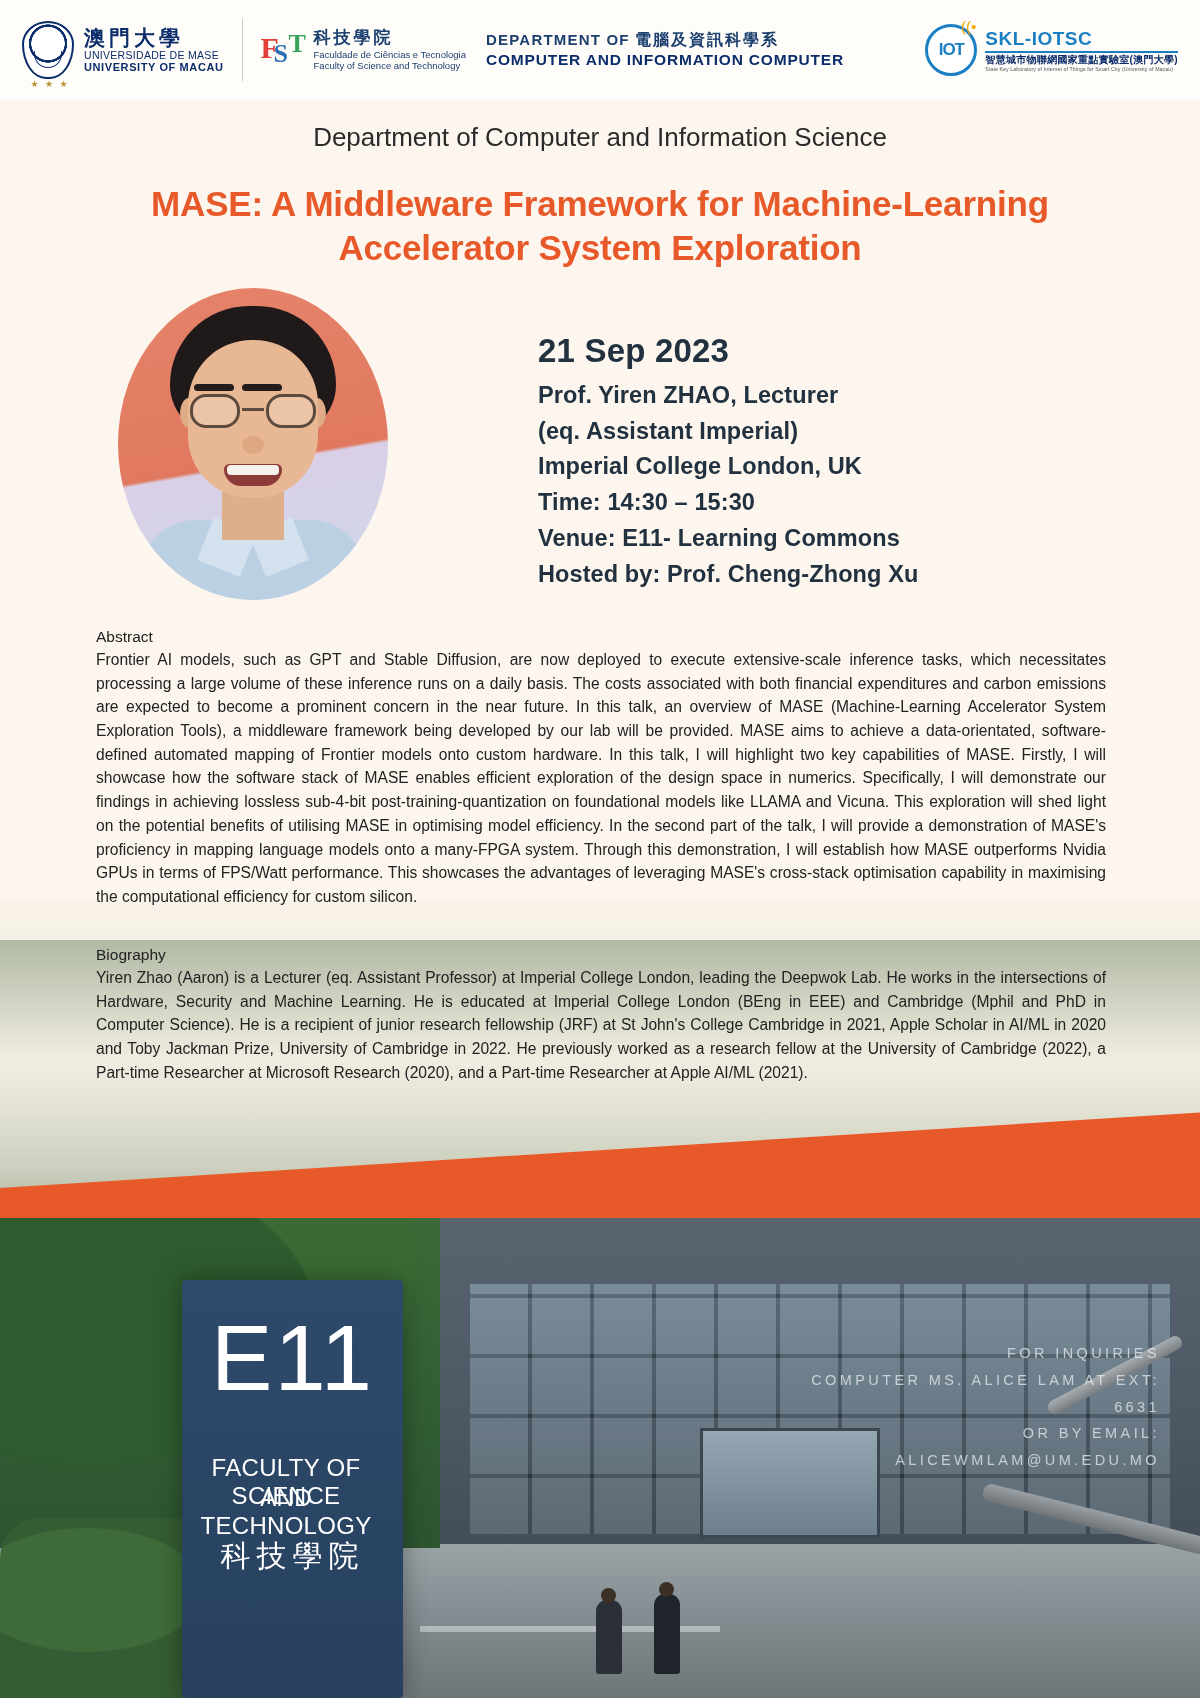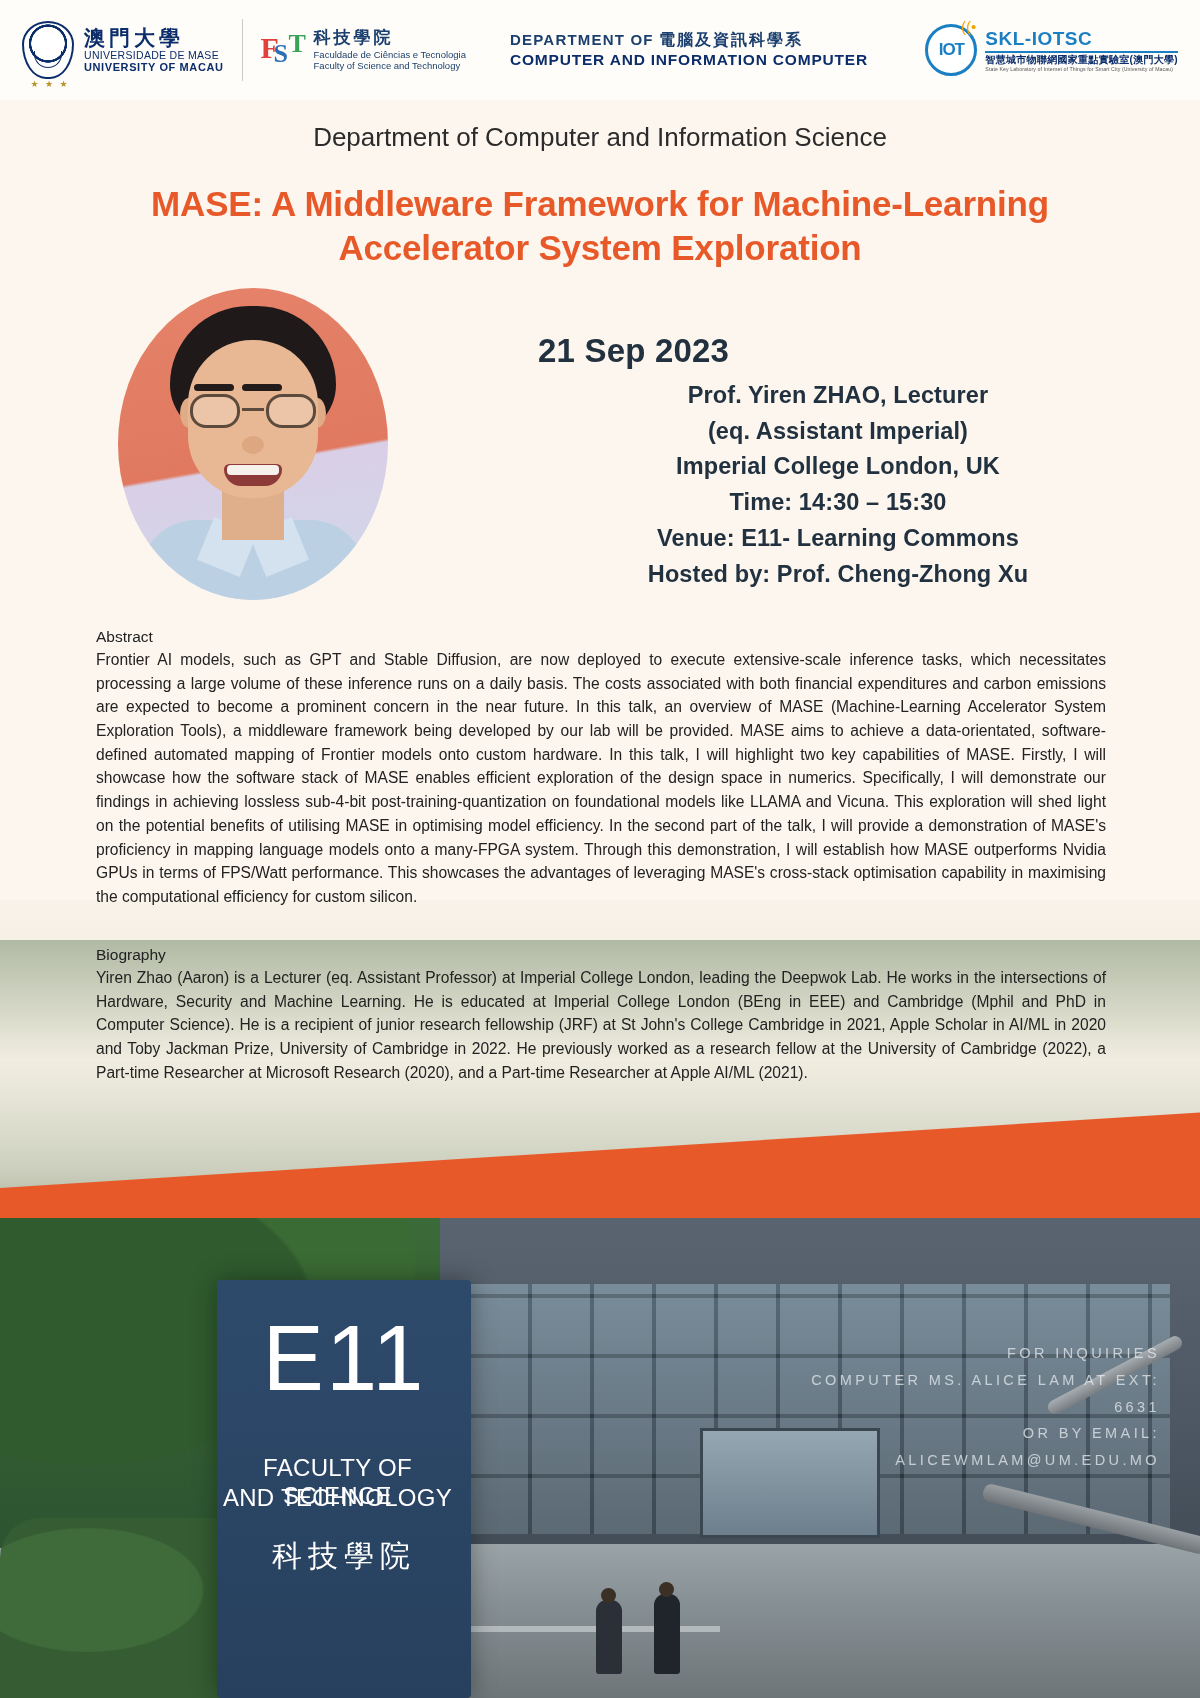--- a/index.html
+++ b/index.html
@@ -69,21 +69,21 @@
   }
   .fst-mark .t {
     position: absolute; left: 28px; top: 2px;
     font-size: 26px; font-weight: bold; color: #3aa35a;
     font-family: "Liberation Serif", serif;
   }
   .fst-text { line-height: 1.2; }
   .fst-cn { font-size: 17px; font-weight: bold; color: #1b3f6e; letter-spacing: 3px; }
   .fst-pt1, .fst-pt2 { font-size: 9.5px; color: #1b3f6e; }
 
-  .logo-dept { margin-left: 44px; line-height: 1.25; }
+  .logo-dept { margin-left: 20px; line-height: 1.25; }
   .dept-line1 { font-size: 15px; font-weight: bold; color: #1b3f6e; letter-spacing: 1.2px; }
   .dept-line1 .cn { color: #1b3f6e; letter-spacing: 2px; font-size: 16px; }
   .dept-line2 { font-size: 15.5px; font-weight: bold; color: #0c2d6b; letter-spacing: .8px; }
 
   .logo-skl {
     margin-left: auto;
     display: flex; align-items: center; gap: 8px;
   }
   .skl-mark {
     width: 52px; height: 52px; border-radius: 50%;
@@ -189,21 +189,21 @@
 
   
   .event-info {
     position: absolute; top: 332px; left: 538px; width: 600px;
     color: #21313f;
   }
   .event-date {
     font-size: 33px; font-weight: bold; letter-spacing: .2px; margin-bottom: 8px;
   }
   .event-line {
-    font-size: 23.5px; font-weight: bold; line-height: 1.52; letter-spacing: .1px; text-align: center;
+    font-size: 23.5px; font-weight: bold; line-height: 1.52; letter-spacing: .1px;
   }
 
   
   .section {
     position: absolute; left: 96px; width: 1010px;
     color: #222;
   }
   .section-label {
     font-size: 15.5px; margin-bottom: 2px;
   }
@@ -276,25 +276,24 @@
     border-radius: 40px 80px 0 0;
   }
   .bp-trees {
     position: absolute; left: 0; top: 0; width: 440px; height: 330px;
     background:
       radial-gradient(ellipse at 20% 30%, #2f5b2e 0 45%, rgba(47,91,46,0) 46%),
       radial-gradient(ellipse at 60% 15%, #3a6b34 0 40%, rgba(58,107,52,0) 41%),
       linear-gradient(180deg,#3b6b38,#2d5430);
   }
   .bp-sign {
-    position: absolute; left: 182px; top: 62px; width: 254px; height: 418px;
+    position: absolute; left: 182px; top: 62px; width: 221px; height: 418px;
     background: linear-gradient(180deg,#2e4a6b 0%, #27405e 100%);
     border-radius: 4px;
     box-shadow: 0 0 24px rgba(0,0,0,.35);
-    margin-left: 35px;
   }
   .bp-sign .e11 {
     position: absolute; left: 0; right: 0; top: 26px;
     text-align: center;
     font-size: 92px; color: #fff; font-weight: normal;
     font-family: "Liberation Sans", sans-serif;
     letter-spacing: 2px;
   }
   .bp-sign .fst1, .bp-sign .fst2 {
     position: absolute; left: 0; right: 13px;

